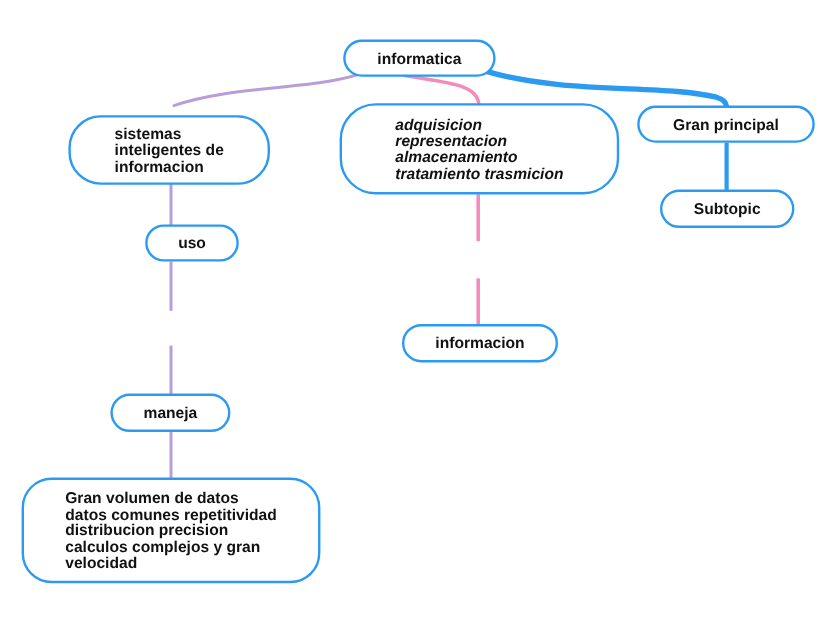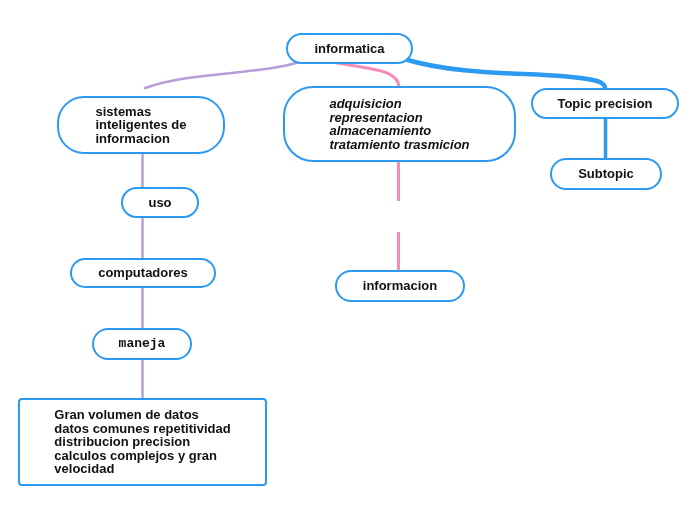--- a/index.html
+++ b/index.html
@@ -62,35 +62,34 @@
   </svg>
 
   <div class="node" style="left:286px; top:33px; width:127px; height:31px; border-radius:16px;">informatica</div>
 
   <div class="node" style="left:57px; top:96px; width:168px; height:58px; border-radius:27px;">sistemas
 inteligentes de
 informacion</div>
 
   <div class="node" style="left:121px; top:187px; width:78px; height:31px; border-radius:16px;">uso</div>
 
-  <div class="node" style="left:70px; top:258px; width:146px; height:30px; border-radius:15px;">computadores</div>
 
-  <div class="node" style="left:92px; top:328px; width:100px; height:32px; border-radius:16px;font-family:Liberation Mono, monospace;">maneja</div>
+  <div class="node" style="left:92px; top:328px; width:100px; height:32px; border-radius:16px;">maneja</div>
 
-  <div class="node" style="left:18px; top:398px; width:249px; height:88px; border-radius:4px;">Gran volumen de datos
+  <div class="node" style="left:18px; top:398px; width:249px; height:88px; border-radius:25px;">Gran volumen de datos
 datos comunes repetitividad
 distribucion precision
 calculos complejos y gran
 velocidad</div>
 
   <div class="node" style="left:283px; top:86px; width:233px; height:76px; border-radius:30px;font-style:italic;">adquisicion
 representacion
 almacenamiento
 tratamiento trasmicion</div>
 
 
   <div class="node" style="left:335px; top:270px; width:130px; height:32px; border-radius:16px;">informacion</div>
 
-  <div class="node" style="left:531px; top:88px; width:148px; height:31px; border-radius:16px;">Topic precision</div>
+  <div class="node" style="left:531px; top:88px; width:148px; height:31px; border-radius:16px;">Gran principal</div>
 
   <div class="node" style="left:550px; top:158px; width:112px; height:32px; border-radius:16px;">Subtopic</div>
 
 </div>
 
 </body></html>

